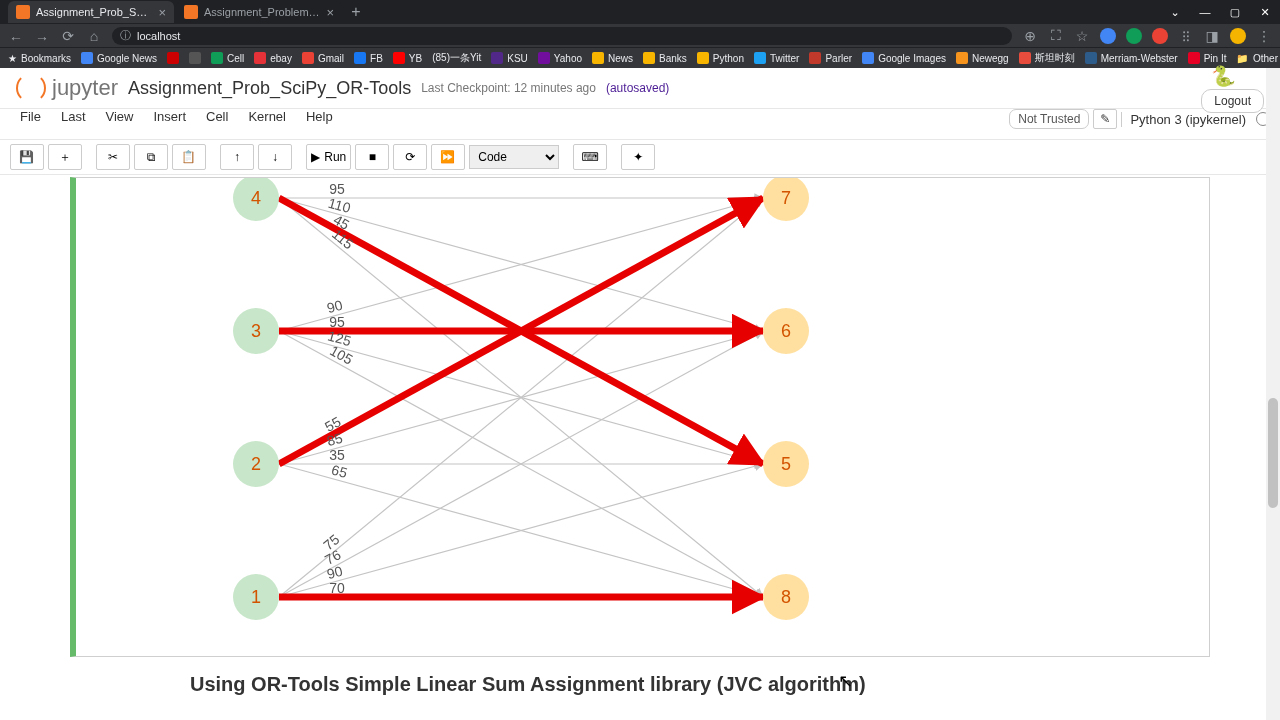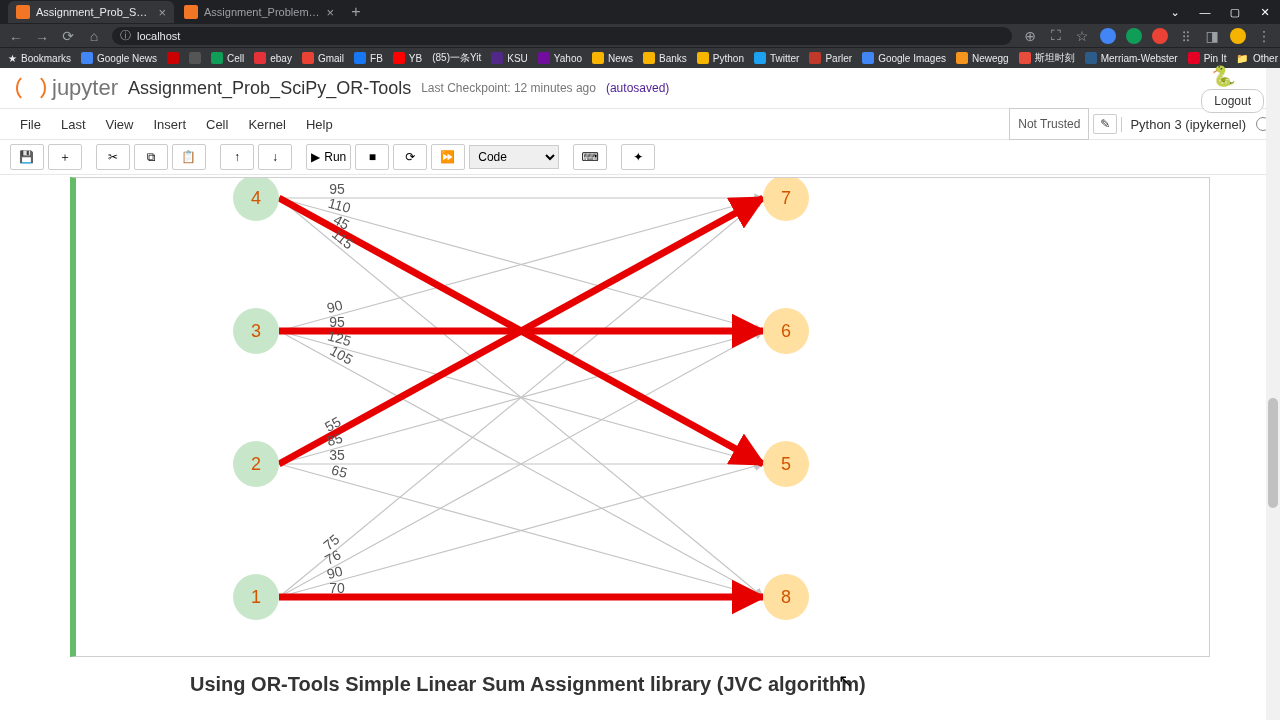--- a/index.html
+++ b/index.html
@@ -26,24 +26,24 @@
 .jhdr{height:40px;border-bottom:1px solid #e7e7e7;display:flex;align-items:center;padding:0 16px;gap:10px}
 .logo{display:flex;align-items:center;gap:6px}
 .logo-sw{width:26px;height:26px;border:2px solid #f37626;border-radius:50%;border-top-color:transparent;border-bottom-color:transparent}
 .logo-t{font-size:22px;color:#757575}
 .nbname{font-size:18px;color:#333}
 .chk{font-size:12px;color:#777}
 .auto{font-size:12px;color:#4c1d95}
 .logout{margin-left:auto}
 .logout button{border:1px solid #ccc;background:#fff;padding:4px 12px;border-radius:10px;font-size:12px;color:#333}
 .pyicon{width:26px;height:26px;margin-left:10px;margin-right:10px;display:flex;align-items:center;justify-content:center;font-size:20px}
-.menubar{height:30px;border-bottom:1px solid #e7e7e7;display:flex;align-items:center;padding:0 10px;font-size:13px;color:#333}
+.menubar{height:30px;border-bottom:1px solid #e7e7e7;display:flex;align-items:flex-start;padding:0 10px;font-size:13px;color:#333}
 .menubar .mi{padding:0 10px}
 .menubar .right{margin-left:auto;display:flex;align-items:center;gap:4px}
-.trust{border:1px solid #ccc;padding:8px 8px;font-size:12px;color:#555;border-radius:0}
+.trust{border:1px solid #ccc;padding:2px 8px;font-size:12px;color:#555;border-radius:7px}
 .edit-ic{border:1px solid #ccc;padding:2px 6px;font-size:12px;border-radius:2px}
 .kernel{font-size:13px;color:#333;border-left:1px solid #ccc;padding-left:8px}
 .kcircle{width:12px;height:12px;border:1px solid #888;border-radius:50%;display:inline-block;margin-left:6px}
 .toolbar{height:34px;border-bottom:1px solid #e7e7e7;display:flex;align-items:center;padding:0 10px;gap:4px}
 .toolbar .btn{border:1px solid #ccc;background:#fff;min-width:24px;height:24px;display:flex;align-items:center;justify-content:center;font-size:12px;border-radius:2px;padding:0 4px}
 .toolbar .sep{width:6px}
 .toolbar .sel{border:1px solid #ccc;height:24px;font-size:12px;padding:0 4px;min-width:90px}
 .toolbar .run{display:flex;align-items:center;gap:4px}
 .nbk{padding:0 70px;height:548px;overflow:hidden;background:#fff;position:relative;box-sizing:border-box}
 .cell{border:1px solid #cfcfcf;border-left:6px solid #66bb6a;margin-top:2px;height:478px;position:relative;background:#fff}

